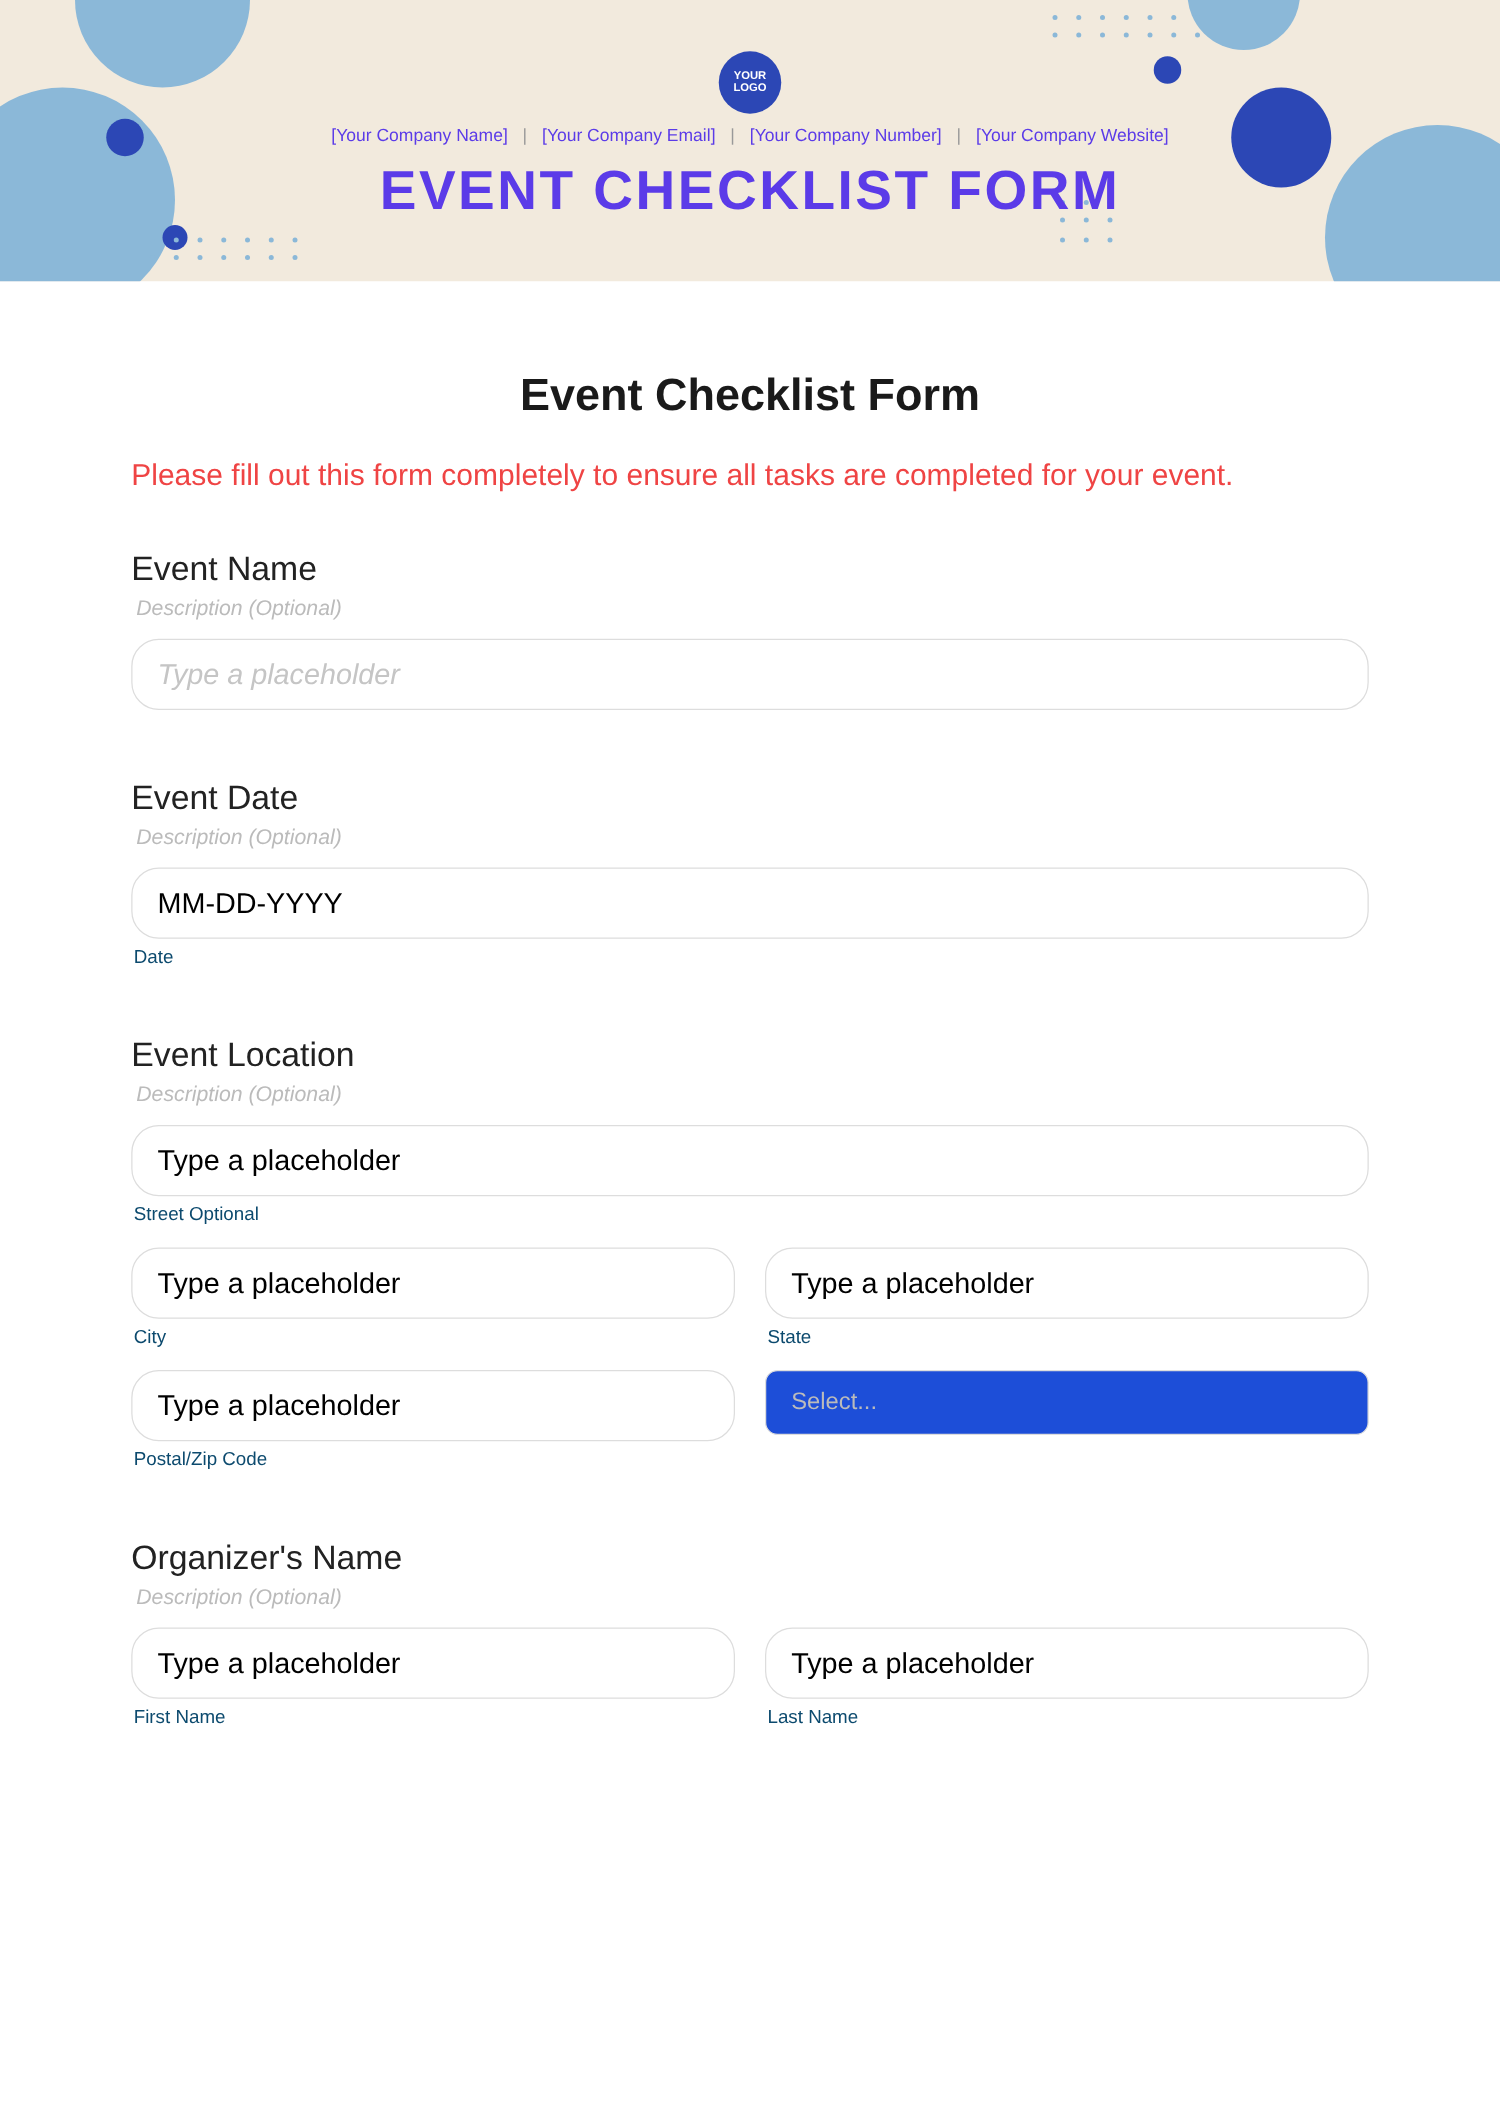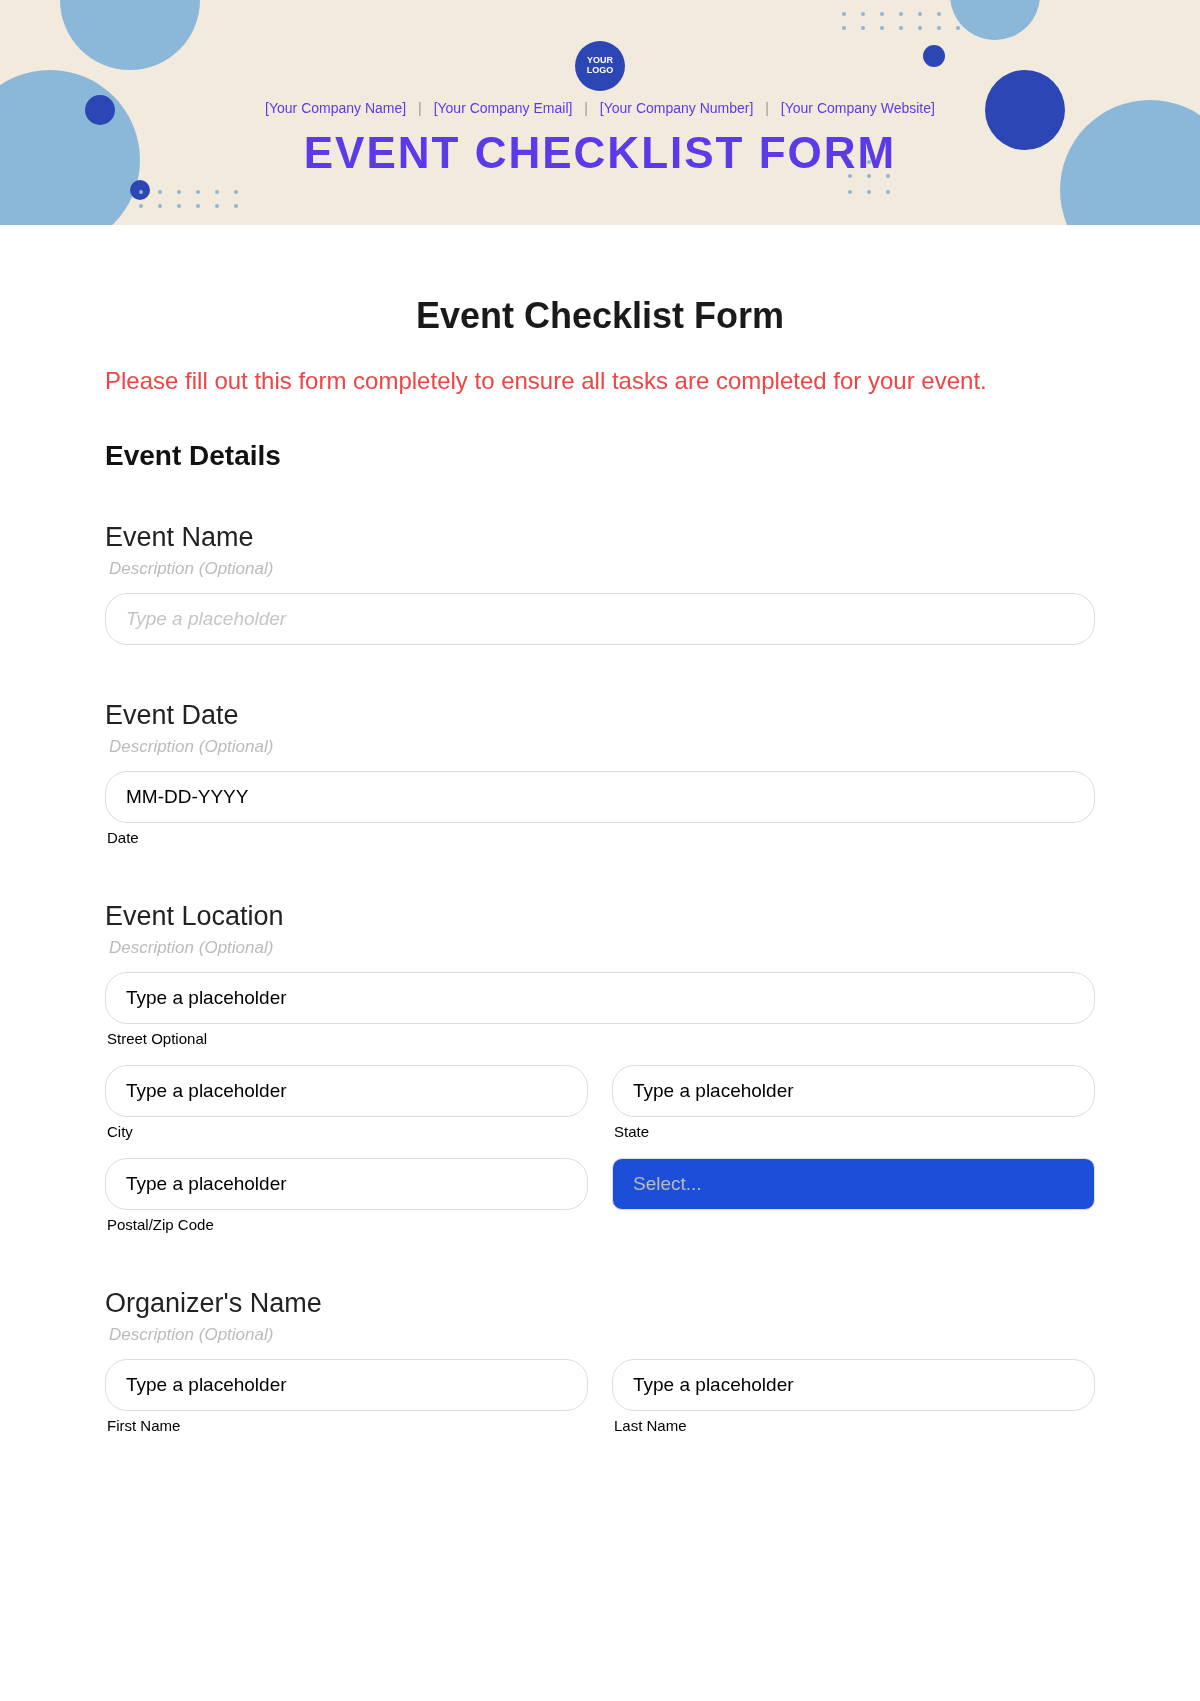--- a/index.html
+++ b/index.html
@@ -114,30 +114,30 @@
       color: #bbb;
       margin-bottom: 14px;
       margin-left: 4px;
     }
     
     .input-box {
       width: 100%;
       border: 1px solid #ddd;
       border-radius: 22px;
       padding: 14px 20px;
-      font-size: 19px;
+      font-size: 23px;
       font-style: italic;
       color: #c5c5c5;
       background: #fff;
     }
     .input-box.filled { font-style: normal; color: #000000; }
     
     .sublabel {
       font-size: 15px;
-      color: #000000;
+      color: #0c4a6e;
       margin-top: 6px;
       margin-left: 2px;
     }
     
     .row {
       display: flex;
       gap: 24px;
       margin-bottom: 6px;
     }
     .row .col { flex: 1; }
@@ -229,21 +229,20 @@
     <span class="sep">|</span>
     <span>[Your Company Website]</span>
   </div>
 
   <div class="banner-title">EVENT CHECKLIST FORM</div>
 </div>
 
 <div class="content">
   <h1 class="form-title">Event Checklist Form</h1>
   <p class="form-intro">Please fill out this form completely to ensure all tasks are completed for your event.</p>
-  <h2 class="section-heading">Event Details</h2>
 
   <div class="field-group">
     <div class="field-label">Event Name</div>
     <div class="field-desc">Description (Optional)</div>
     <div class="input-box">Type a placeholder</div>
   </div>
 
   <div class="field-group">
     <div class="field-label">Event Date</div>
     <div class="field-desc">Description (Optional)</div>

